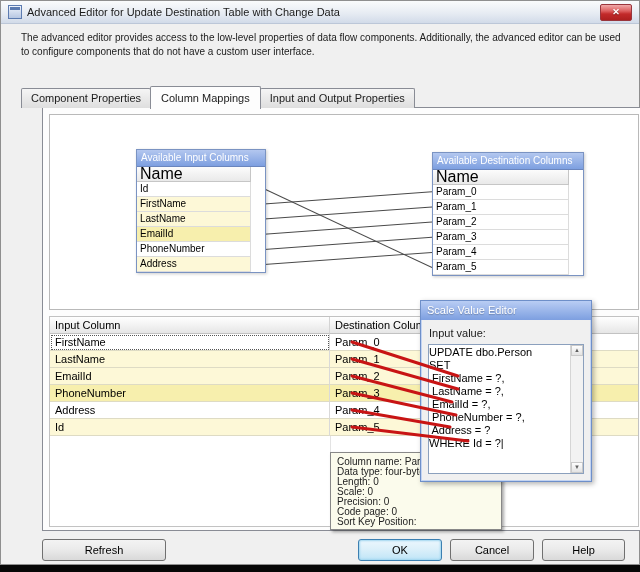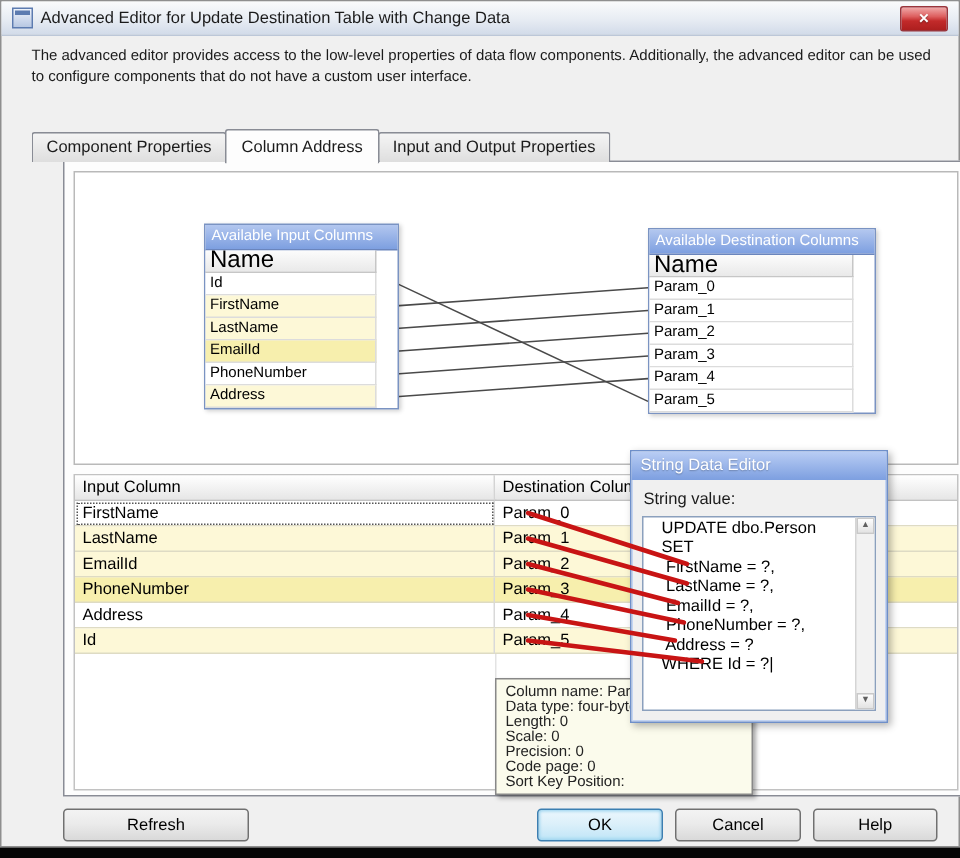--- a/index.html
+++ b/index.html
@@ -72,21 +72,21 @@
             border:1px solid #888; box-shadow:2px 2px 3px rgba(0,0,0,.35); padding:4px 6px; z-index:40;}
   .tt-line {font-size:10px; line-height:10px; color:#222; white-space:nowrap; overflow:hidden;}
 
   
   .editor {position:absolute; left:420px; top:300px; width:172px; height:182px; background:#f0f0f0; border:1px solid #6e8fc9; box-sizing:border-box;
            box-shadow:inset 0 0 0 1px #c3d4f2, 2px 2px 5px rgba(0,0,0,.3); z-index:50;}
   .ed-title {height:19px; background:linear-gradient(#b9cdf4, var(--accent-blue,#7d9fe0)); color:#fff; font-size:11px; line-height:19px; padding:0 6px;
              white-space:nowrap; overflow:hidden; text-shadow:0 1px 1px rgba(0,0,0,.25);}
   .ed-label {position:absolute; left:8px; top:26px; font-size:11px; color:#1b1b1b;}
   .ed-text {position:absolute; left:7px; right:7px; top:43px; bottom:7px; background:#fff; border:1px solid #8ba0bd; overflow:hidden;}
-  .sqllines {padding:1px 14px 0 12px;}
+  .sqllines {padding:1px 14px 0 0;}
   .sqlline {font-size:11px; line-height:13px; white-space:pre; color:#000;}
   .ed-scroll {position:absolute; right:0; top:0; bottom:0; width:12px; background:#f2f2f2; border-left:1px solid #d5d5d5;
               display:flex; flex-direction:column; justify-content:space-between;}
   .sarrow {font-size:6px; color:#606060; text-align:center; background:linear-gradient(#fdfdfd,#e3e3e3); border:1px solid #c9c9c9; box-sizing:border-box;
            height:11px; line-height:9px; width:100%;}
 
   
   .arrows {position:absolute; left:0; top:0; width:640px; height:572px; z-index:60; pointer-events:none;}
   .arrow {stroke:var(--arrow-red,#c81414); stroke-width:3; stroke-linecap:round;}
 </style>
@@ -102,21 +102,21 @@
       <span class="title-text">Advanced Editor for Update Destination Table with Change Data</span>
       <div class="close-btn">
         <span class="close-x">✕</span>
       </div>
     </div>
 
     <div class="desc">The advanced editor provides access to the low-level properties of data flow components. Additionally, the advanced editor can be used to configure components that do not have a custom user interface.</div>
 
     <div class="tabstrip">
       <div class="tab">Component Properties</div>
-      <div class="tab selected">Column Address</div>
+      <div class="tab selected">Column Mappings</div>
       <div class="tab">Input and Output Properties</div>
     </div>
 
     <div class="panel">
 
       <div class="canvas">
         <svg class="maplines" viewBox="0 0 588 192" preserveAspectRatio="none">
           <line class="mline" x1="214" y1="88" x2="382" y2="76"></line>
           <line class="mline" x1="214" y1="103" x2="382" y2="91"></line>
           <line class="mline" x1="214" y1="118" x2="382" y2="106"></line>
@@ -192,23 +192,23 @@
     <div class="tt-line">Data type: four-byte</div>
     <div class="tt-line">Length: 0</div>
     <div class="tt-line">Scale: 0</div>
     <div class="tt-line">Precision: 0</div>
     <div class="tt-line">Code page: 0</div>
     <div class="tt-line">Sort Key Position:</div>
   </div>
 
   <div class="editor">
     <div class="ed-title">
-      <span>String Data Editor</span>
-    </div>
-    <div class="ed-label">String value:</div>
+      <span>Scale Value Editor</span>
+    </div>
+    <div class="ed-label">Input value:</div>
     <div class="ed-text">
       <div class="sqllines">
         <div class="sqlline">UPDATE dbo.Person</div>
         <div class="sqlline">SET</div>
         <div class="sqlline"> FirstName = ?,</div>
         <div class="sqlline"> LastName = ?,</div>
         <div class="sqlline"> EmailId = ?,</div>
         <div class="sqlline"> PhoneNumber = ?,</div>
         <div class="sqlline"> Address = ?</div>
         <div class="sqlline">WHERE Id = ?|</div>

